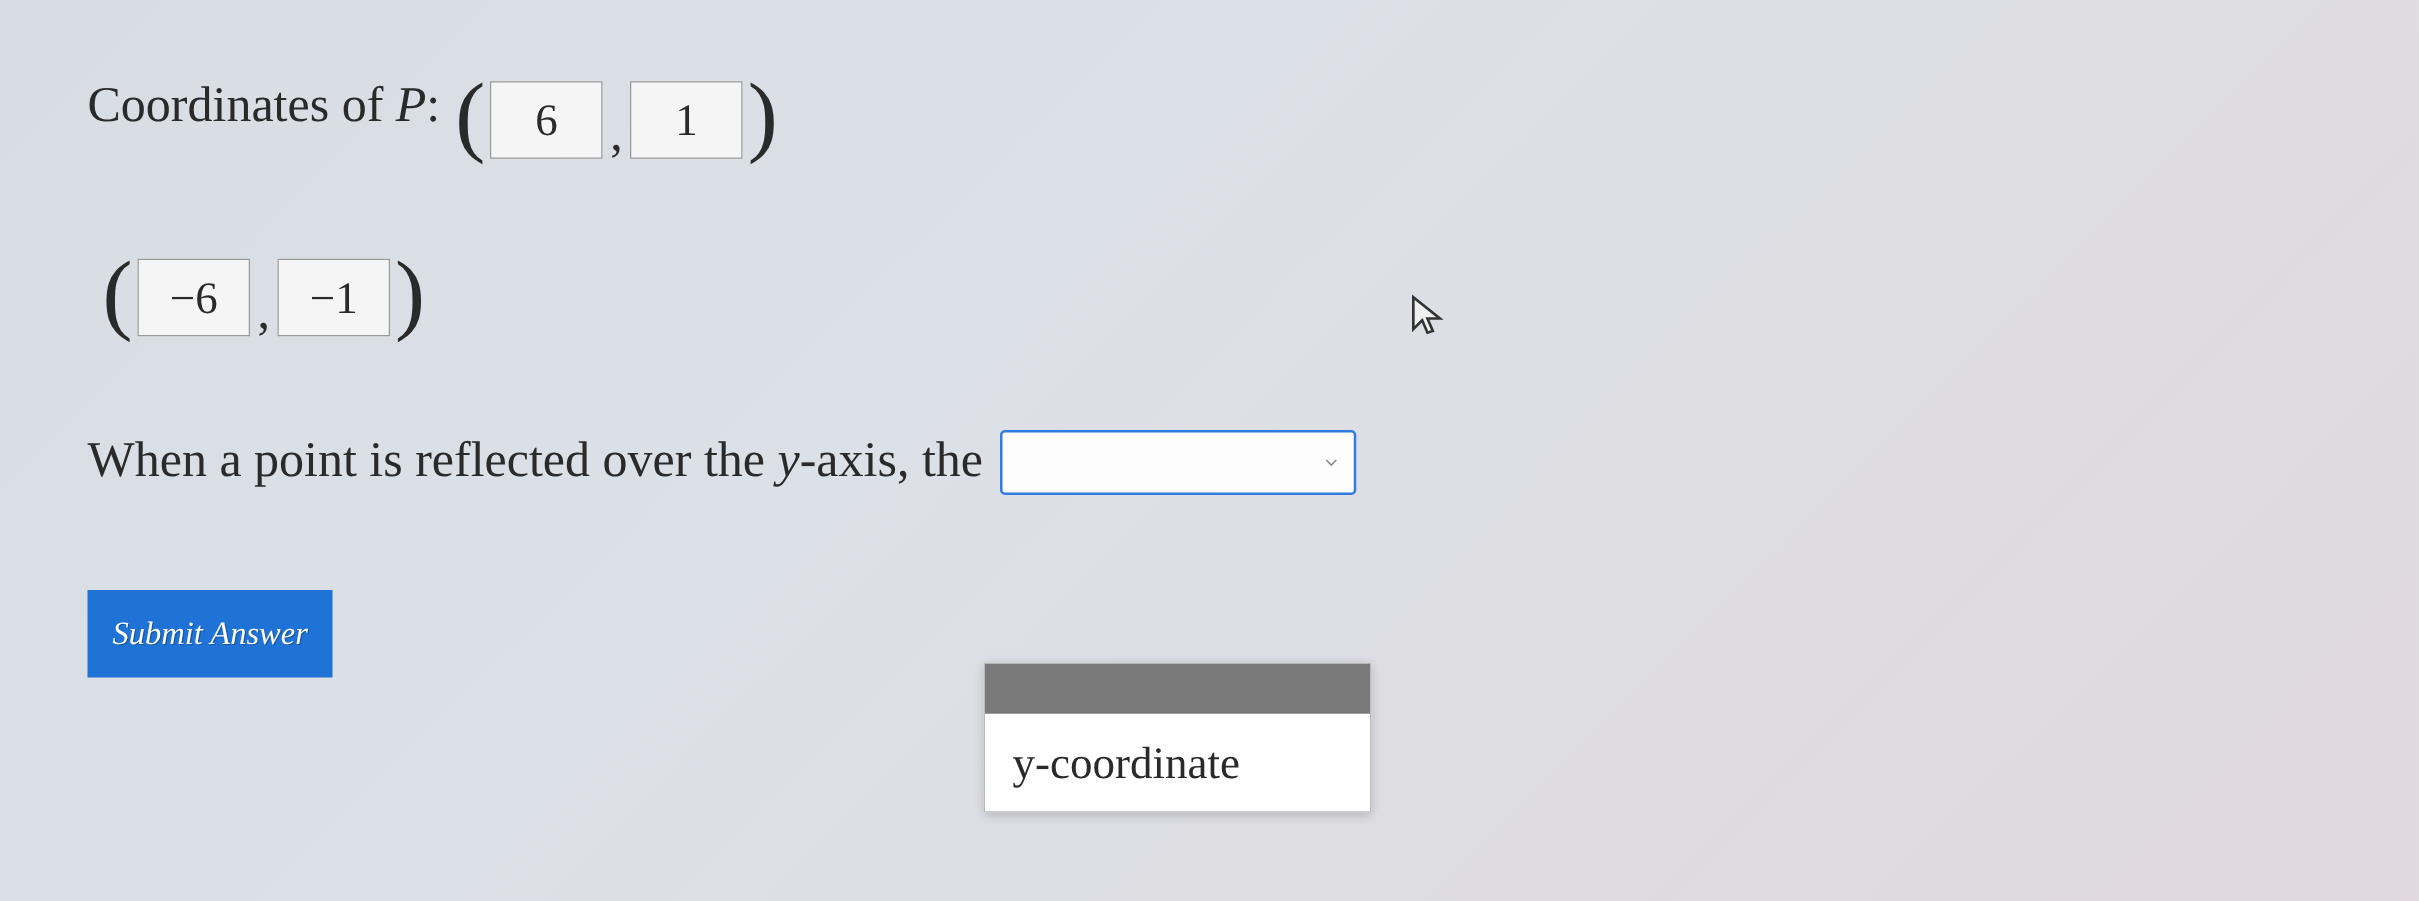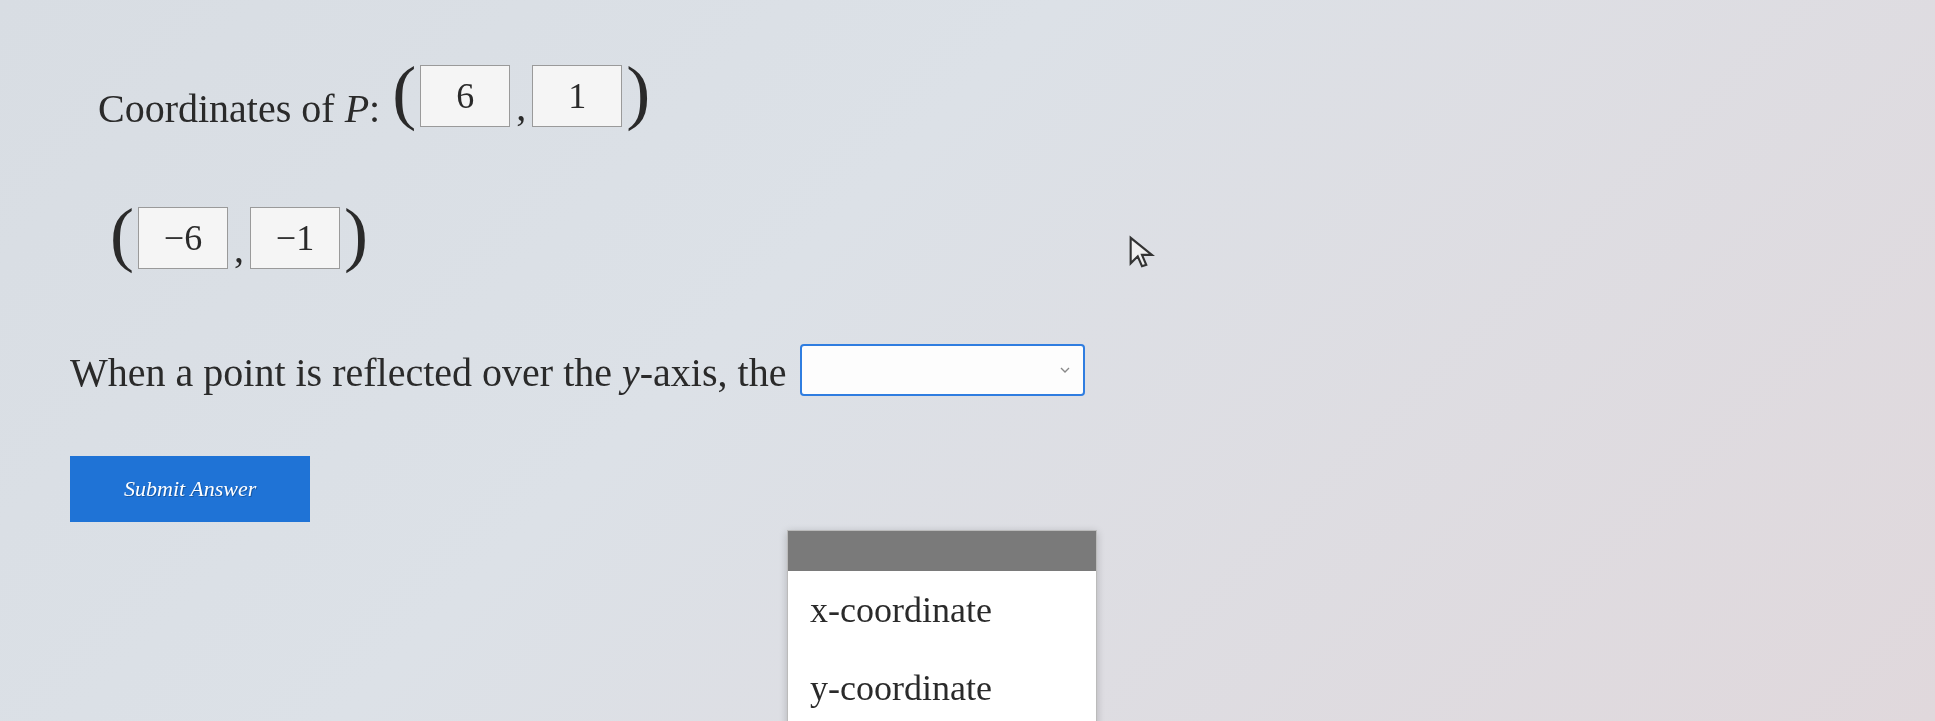--- a/index.html
+++ b/index.html
@@ -14,24 +14,23 @@
     overflow: hidden;
   }
   .page {
     padding: 60px 70px 40px 70px;
     position: relative;
     width: 100%;
     height: 100%;
   }
   .row {
     display: flex;
-    align-items: flex-end;
+    align-items: flex-start;
     margin-bottom: 70px;
     font-size: 40px;
-    margin-left: 28px;
   }
   .label {
     font-size: 40px;
     color: #2a2a2a;
   }
   .ital { font-style: italic; }
   .coord-wrap {
     display: inline-flex;
     align-items: center;
     margin-left: 12px;
@@ -56,24 +55,24 @@
     color: #2a2a2a;
   }
   .comma {
     font-size: 40px;
     margin: 0 2px;
     position: relative;
     top: 10px;
   }
   .sentence-row {
     display: flex;
-    align-items: flex-end;
+    align-items: flex-start;
     font-size: 40px;
     margin-top: 30px;
-    margin-bottom: 60px;
+    margin-bottom: 76px;
   }
   .dropdown {
     width: 285px;
     height: 52px;
     border: 2px solid #2f7de0;
     border-radius: 4px;
     background: #fdfdfd;
     margin: 0 14px;
     display: flex;
     align-items: center;
@@ -102,24 +101,24 @@
   .dropdown-option {
     padding: 18px 22px;
     font-size: 36px;
     font-family: 'Times New Roman', serif;
     color: #2a2a2a;
     cursor: pointer;
   }
   .submit-btn {
     background: #1f73d6;
     color: #fff;
-    font-size: 22px;
+    font-size: 26px;
     font-family: Georgia, serif;
     border: none;
-    padding: 20px 54px;
+    padding: 20px 20px;
     text-shadow: 1px 1px 0 rgba(0,0,0,0.25);
     cursor: pointer;
     font-style: italic;
     font-weight: 500;
   }
   .cursor-icon {
     position: absolute;
     left: 1125px;
     top: 235px;
     width: 34px;
@@ -164,21 +163,20 @@
       <svg class="chevron" viewBox="0 0 24 24" fill="none" stroke="currentColor" stroke-width="2">
           <polyline points="6 9 12 15 18 9"></polyline>
         </svg>
     </div>
   </div>
 
   <button class="submit-btn">Submit Answer</button>
 
   <div class="dropdown-options">
     <div class="dropdown-header"></div>
-    <div class="dropdown-option">x-coordinate</div>
     <div class="dropdown-option">y-coordinate</div>
   </div>
 
   <svg class="cursor-icon" viewBox="0 0 24 24" fill="none" stroke="#333" stroke-width="1.5">
     <path d="M4 2 L4 20 L9 15 L12 22 L15 21 L12 14 L19 14 Z" fill="#f0f0f0"></path>
   </svg>
 
 </div>
 
 </body></html>

